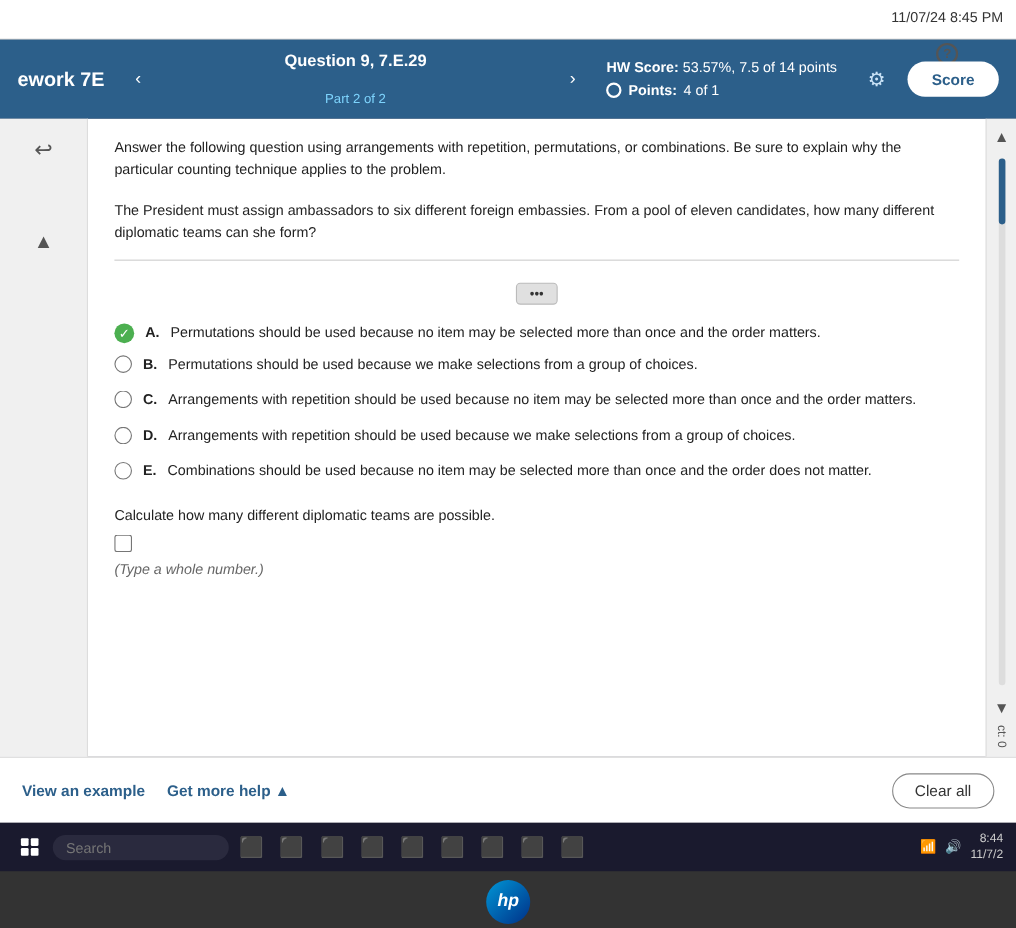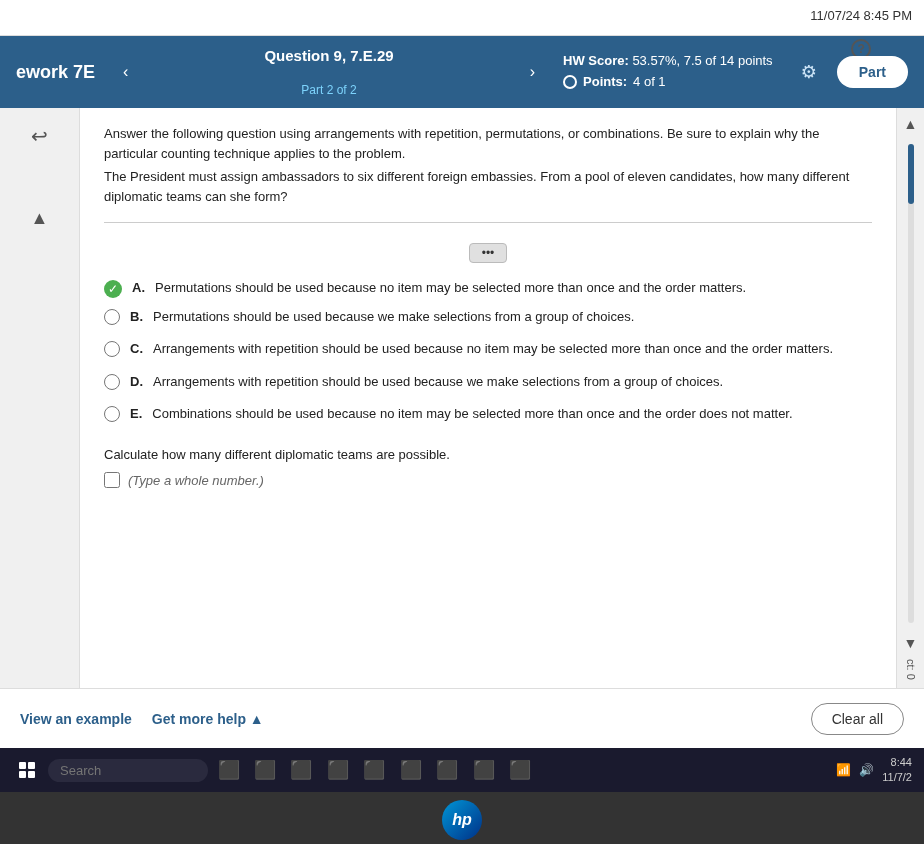--- a/index.html
+++ b/index.html
@@ -151,21 +151,21 @@
       flex: 1;
       padding: 16px 24px;
       overflow-y: auto;
       position: relative;
     }
 
     .instruction-text {
       font-size: 13px;
       color: #222;
       line-height: 1.5;
-      margin-bottom: 4px;
+      margin-bottom: 18px;
     }
     .problem-text {
       font-size: 13px;
       color: #222;
       line-height: 1.5;
       margin-bottom: 16px;
     }
 
     .divider {
       border: none;
@@ -231,24 +231,25 @@
     .calculate-section {
       margin-top: 10px;
       font-size: 13px;
       color: #222;
     }
     .calculate-text {
       margin-bottom: 10px;
     }
     .checkbox-row {
       display: flex;
-      align-items: flex-end;
+      align-items: flex-start;
       gap: 8px;
       color: #666;
       font-style: italic;
+      flex-direction: column;
     }
     .type-checkbox {
       width: 16px; height: 16px;
       cursor: pointer;
     }
 
     
     .right-sidebar {
       width: 28px;
       background: #f0f0f0;
@@ -444,21 +445,21 @@
       <span>points</span>
     </div>
     <div class="points-row">
       <span class="circle-icon"></span>
       <strong>Points:</strong>
       <span>4 of 1</span>
     </div>
   </div>
 
   <span class="settings-icon">⚙</span>
-  <button class="save-btn">Part</button>
+  <button class="save-btn">Score</button>
 </div>
 
 <div class="main-area">
 
   <div class="left-sidebar">
     <span class="back-arrow">↩</span>
     <span class="expand-arrow">▲</span>
   </div>
 
   <div class="content-area">

